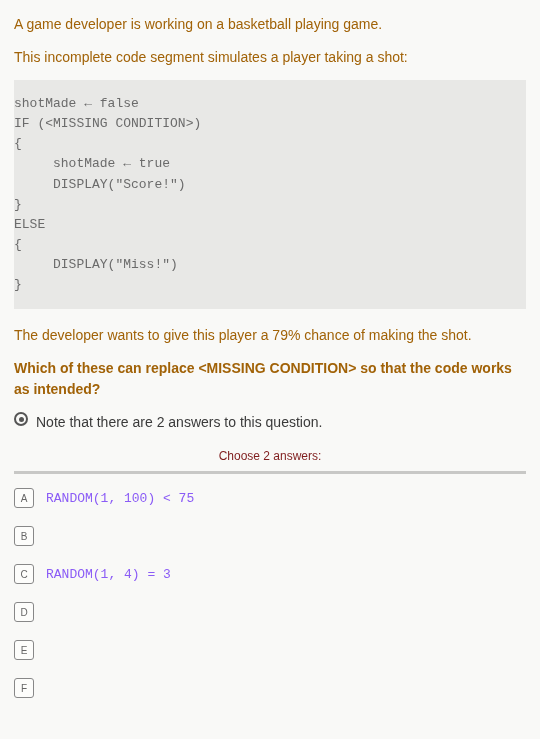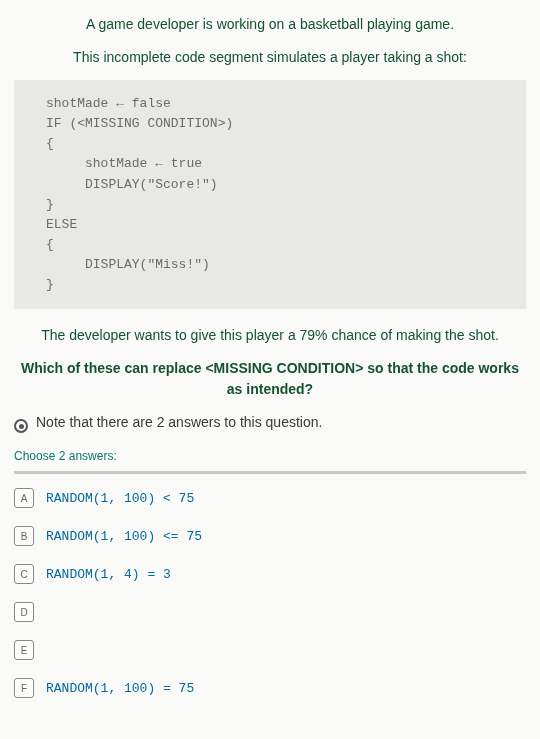--- a/index.html
+++ b/index.html
@@ -7,57 +7,58 @@
     width: 540px;
     height: 739px;
     background: #f9f9f7;
     font-family: Arial, Helvetica, sans-serif;
     color: #3a3a3a;
     padding: 14px 14px 0 14px;
     font-size: 14px;
     line-height: 1.5;
     overflow: hidden;
   }
-  .para { margin-bottom: 12px; color: #14532d; text-align: center; }
+  .para { margin-bottom: 12px; color: #a16207; }
   .code-block {
     background: #e8e8e6;
-    padding: 14px 16px 14px 32px;
+    padding: 14px 16px 14px 0;
     font-family: "Courier New", Courier, monospace;
     font-size: 13px;
     color: #6b6b6b;
     line-height: 1.55;
     white-space: pre;
     margin-bottom: 16px;
   }
   .strong-q { font-weight: bold; }
   .note-row {
     display: flex;
-    align-items: flex-end;
+    align-items: flex-start;
     gap: 8px;
     margin: 10px 0 14px 0;
   }
   .eye-icon {
     width: 14px; height: 14px;
     border-radius: 50%;
     border: 2px solid #555;
     position: relative;
     flex: 0 0 auto;
   }
   .eye-icon::after {
     content: "";
     position: absolute;
     width: 5px; height: 5px;
     background: #555;
     border-radius: 50%;
     top: 2.5px; left: 2.5px;
   }
   .choose {
     font-size: 12px;
-    color: #0f766e;
+    color: #7f1d1d;
     margin-bottom: 6px;
+    text-align: center;
   }
   .divider {
     height: 3px;
     background: #c8c8c6;
     margin-bottom: 14px;
   }
   .answer {
     display: flex;
     align-items: center;
     gap: 12px;
@@ -71,21 +72,21 @@
     align-items: center;
     justify-content: center;
     font-size: 10px;
     color: #666;
     flex: 0 0 auto;
     background: #fdfdfb;
   }
   .answer-code {
     font-family: "Courier New", Courier, monospace;
     font-size: 13px;
-    color: #0369a1;
+    color: #8b5cf6;
   }
   .mono-inline { font-family: Liberation Sans, sans-serif; }
 </style>
 </head>
 <body>
 
 <p class="para">A game developer is working on a basketball playing game.</p>
 <p class="para">This incomplete code segment simulates a player taking a shot:</p>
 
 <div class="code-block">shotMade ← false
@@ -113,29 +114,27 @@
 <div class="choose">Choose 2 answers:</div>
 <div class="divider"></div>
 
 <div id="answers-container">
     <div class="answer">
       <div class="letter-box">A</div>
       <div class="answer-code">RANDOM(1, 100) &lt; 75</div>
     </div>
     <div class="answer">
       <div class="letter-box">B</div>
-      <div class="answer-code">RANDOM(1, 100) &lt;= 75</div>
     </div>
     <div class="answer">
       <div class="letter-box">C</div>
       <div class="answer-code">RANDOM(1, 4) = 3</div>
     </div>
     <div class="answer">
       <div class="letter-box">D</div>
     </div>
     <div class="answer">
       <div class="letter-box">E</div>
     </div>
     <div class="answer">
       <div class="letter-box">F</div>
-      <div class="answer-code">RANDOM(1, 100) = 75</div>
     </div>
   </div>
 
 </body></html>

